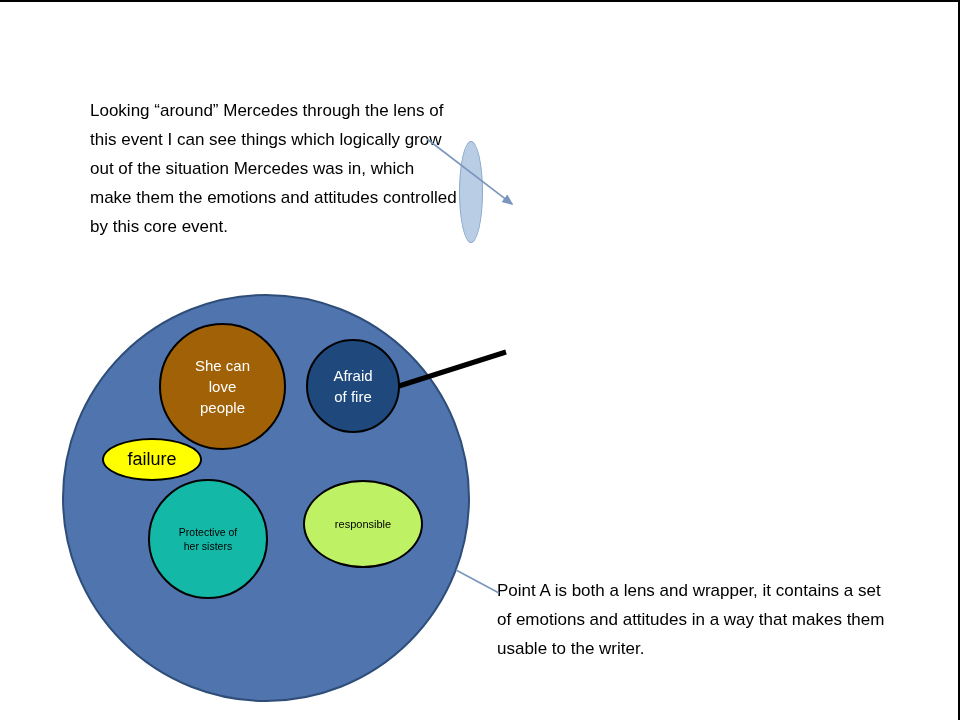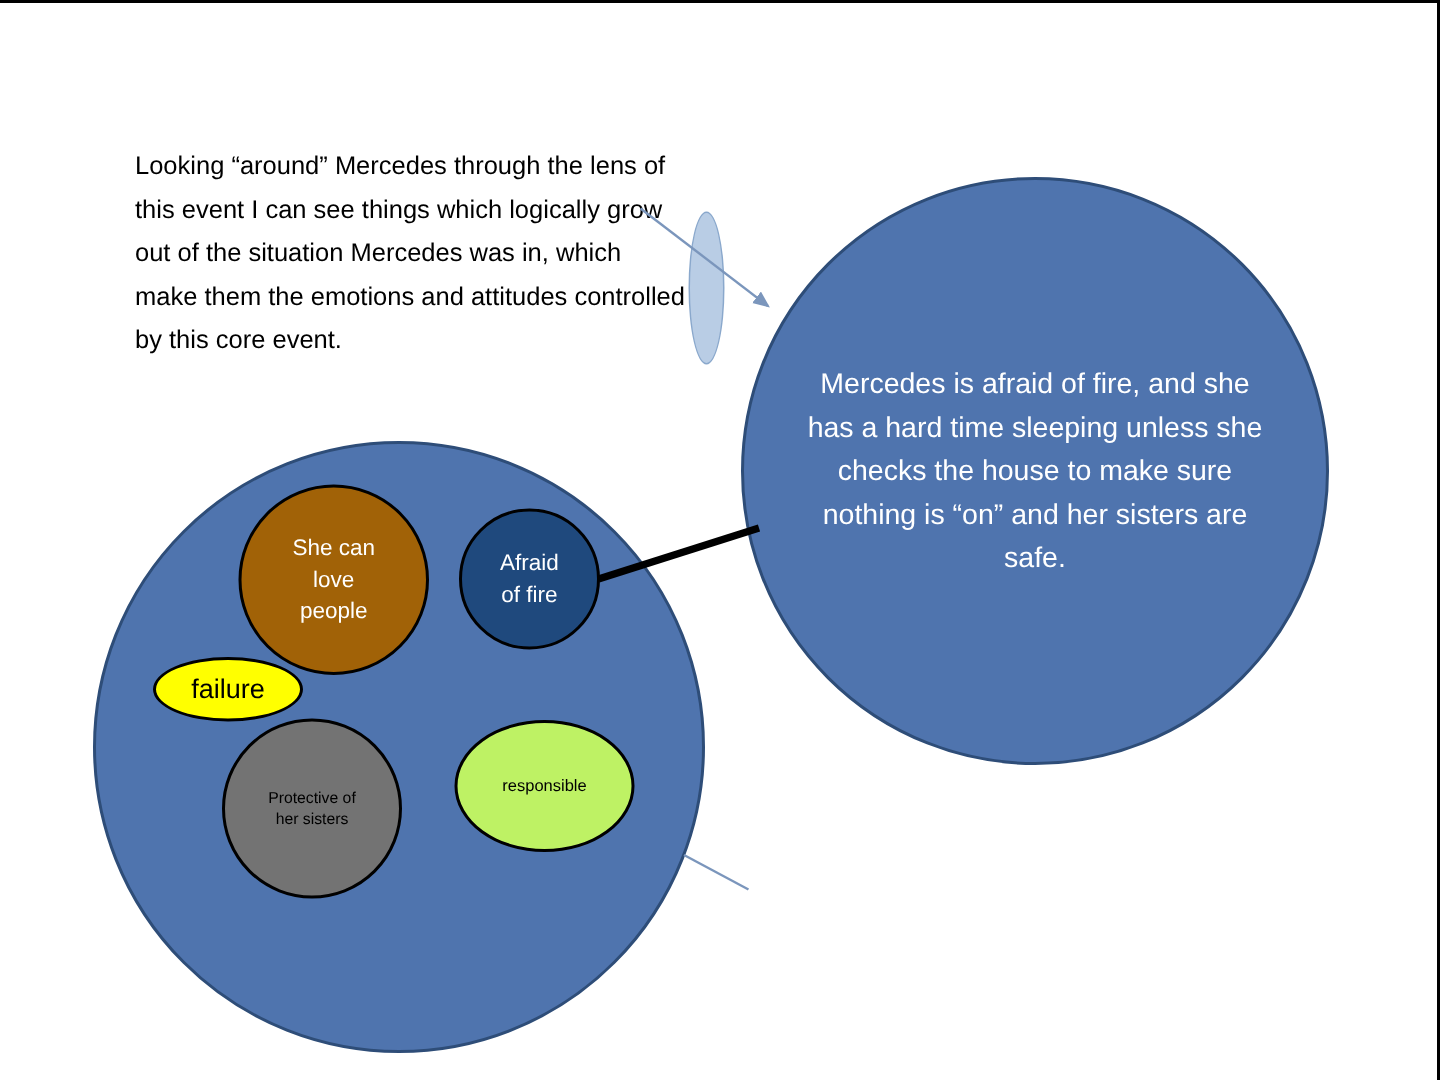--- a/index.html
+++ b/index.html
@@ -38,46 +38,44 @@
 </style>
 </head>
 <body>
 
 <div class="slide">
 
   <div class="abs note lens-note">Looking “around” Mercedes through the lens of this event I can see things which logically grow out of the situation Mercedes was in, which make them the emotions and attitudes controlled by this core event.</div>
 
   <div class="abs lens" style="background-color: rgb(185, 205, 229);"></div>
 
-  <div class="abs circle big-circle event-circle" style="background-color: rgb(79, 116, 174);">
-    <div class="event-text">Mercedes is afraid of fire, and she has a hard time sleeping unless she checks the house to make sure nothing is “on” and her sisters are safe.</div>
-  </div>
 
   <div class="abs circle big-circle wrapper-circle" style="background-color: rgb(79, 116, 174);"></div>
 
   <div class="abs circle small-circle love-circle" style="background-color: #a16207;">
     <div class="love-text">She can love people</div>
   </div>
 
   <div class="abs circle small-circle failure-ellipse" style="background-color: rgb(255, 255, 0);">
     <div>failure</div>
   </div>
 
   <div class="abs circle small-circle afraid-circle" style="background-color: rgb(31, 73, 125);">
     <div class="afraid-text">Afraid of fire</div>
   </div>
 
-  <div class="abs circle small-circle protective-circle" style="background-color: #737373;">
+  <div class="abs circle small-circle protective-circle" style="background-color: #14b8a6;">
     <div class="protective-text">Protective of her sisters</div>
   </div>
 
   <div class="abs circle small-circle responsible-circle" style="background-color: #bef264;">
     <div>responsible</div>
   </div>
 
+  <div class="abs note pointa-note">Point A is both a lens and wrapper, it contains a set of emotions and attitudes in a way that makes them usable to the writer.</div>
 
   <svg id="connectors" viewBox="0 0 960 720" xmlns="http://www.w3.org/2000/svg">
     <defs>
       <marker id="arrow-blue" markerWidth="8" markerHeight="8" refX="6" refY="3" orient="auto" markerUnits="strokeWidth">
         <path d="M0,0 L7,3 L0,6 Z" fill="#7b96bc"></path>
       </marker>
     </defs>
     <line x1="427" y1="137" x2="512" y2="202" stroke="#7b96bc" stroke-width="1.6" marker-end="url(#arrow-blue)"></line>
     <line x1="399" y1="384" x2="506" y2="350" stroke="#000000" stroke-width="5"></line>
     <line x1="456" y1="568" x2="499" y2="591" stroke="#7b96bc" stroke-width="1.6"></line>

